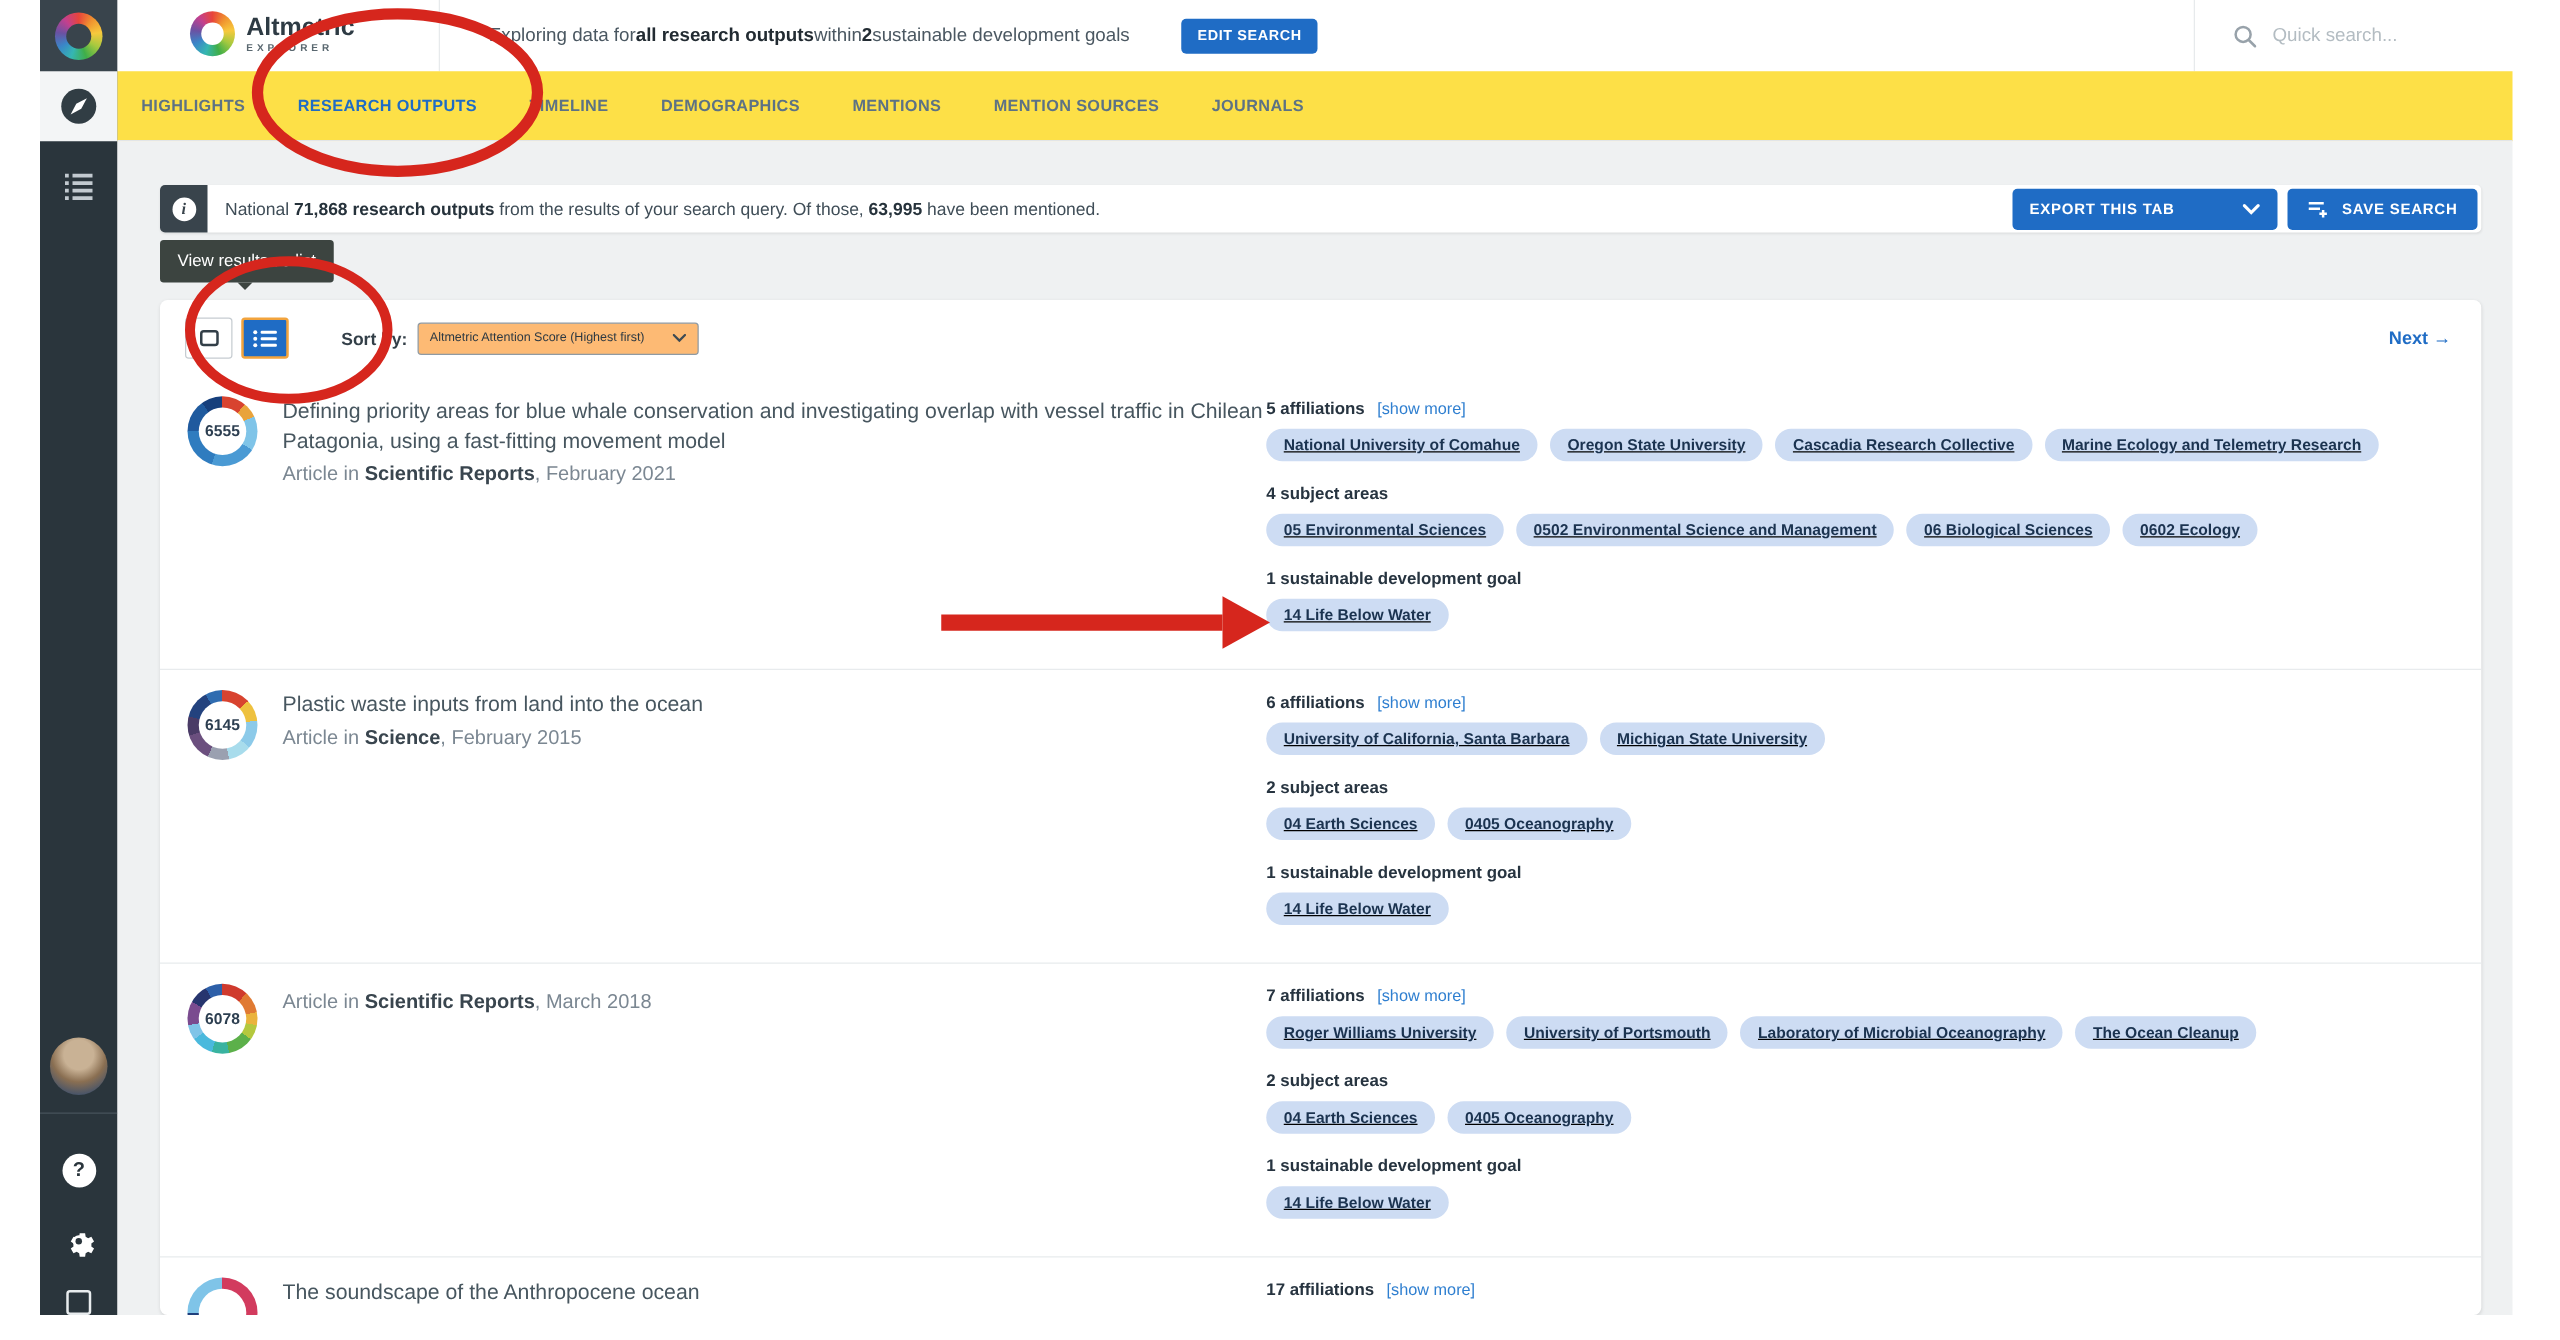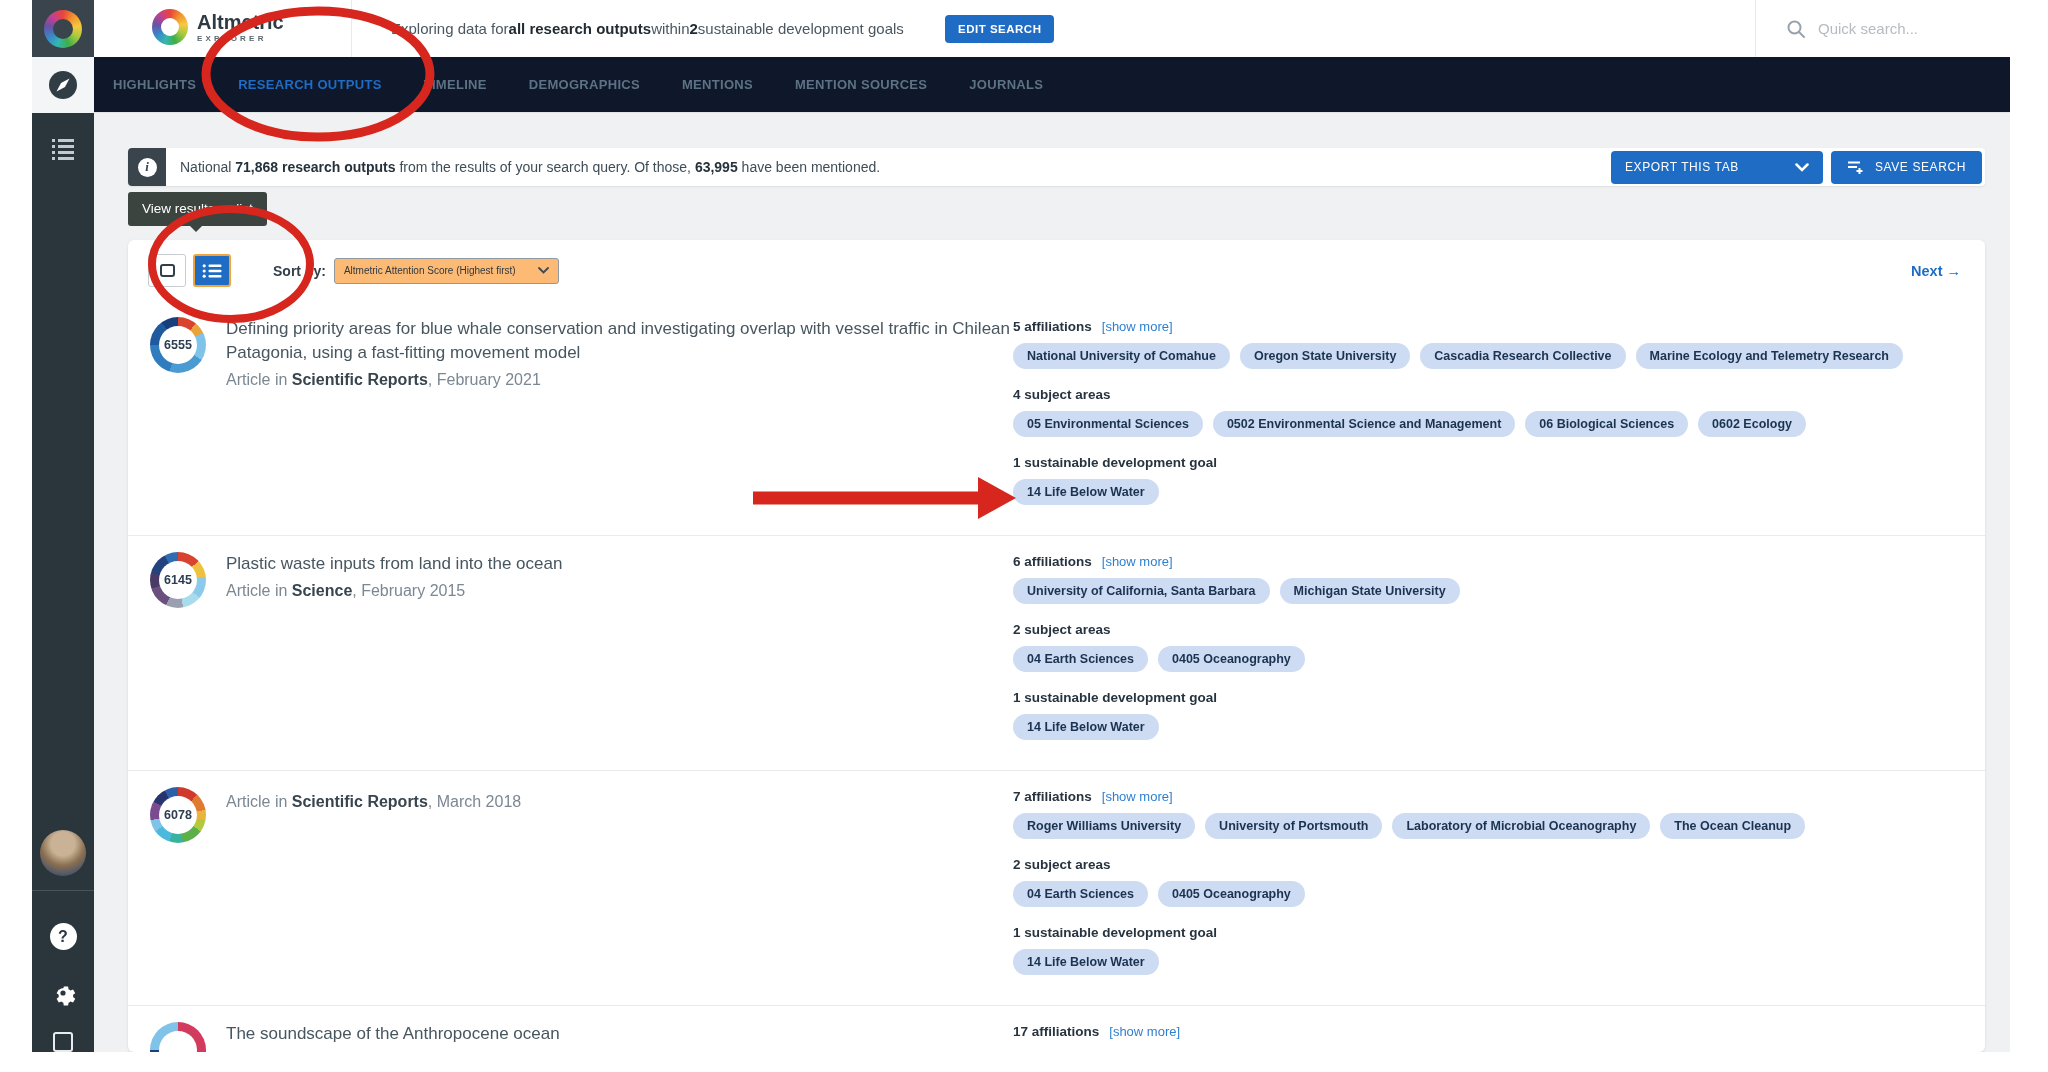--- a/index.html
+++ b/index.html
@@ -33,34 +33,34 @@
   .brand-sub { font-size:8px; letter-spacing:3.2px; color:#5a6870; font-weight:bold; margin-top:2px; }
   .hdr-div { position:absolute; top:0; width:1px; height:57px; background:#e7eaec; }
   .tagline { position:absolute; left:297px; top:0; height:57px; display:flex; align-items:center; font-size:15px; color:#4a5761; }
   .tagline b { color:#222b32; }
   .edit-btn { position:absolute; left:851px; top:15px; height:28px; background:#1f6cc5; border-radius:4px; color:#fff; font-size:11.5px; font-weight:bold; letter-spacing:.5px; display:flex; align-items:center; padding:0 13px; border:none; cursor:pointer; }
   .qsearch { position:absolute; left:1692px; top:0; height:57px; display:flex; align-items:center; gap:12px; }
   .qsearch input { border:none; outline:none; font-size:15px; color:#5a6870; width:180px; font-family:"Liberation Sans",sans-serif; }
   .qsearch input::placeholder { color:#b3bcc2; }
 
   
-  .navbar { position:absolute; left:94px; top:57px; width:1916px; height:56px; background:#0f172a; border-bottom:1px solid #e2e5e7; display:flex; align-items:center; gap:42px; padding-left:19px;text-align:right; }
+  .navbar { position:absolute; left:94px; top:57px; width:1916px; height:56px; background:#fde047; border-bottom:1px solid #e2e5e7; display:flex; align-items:center; gap:42px; padding-left:19px;text-align:right; }
   .tab { font-size:13px; font-weight:bold; letter-spacing:.3px; color:#5d7284; cursor:pointer; white-space:nowrap; }
   .tab.active { color:#1f6cc5; }
 
   
   .content { position:absolute; left:94px; top:113px; width:1916px; height:939px; background:#eff1f2; padding:0 25px 0 34px; overflow:hidden; }
 
   .info-bar { margin-top:35px; height:38px; background:#fff; border-radius:4px; box-shadow:0 1px 2px rgba(0,0,0,.08); display:flex; align-items:center; position:relative; }
   .info-ico-block { width:38px; height:38px; background:#39444c; border-radius:4px 0 0 4px; display:flex; align-items:center; justify-content:center; flex-shrink:0; }
   .info-circle { width:19px; height:19px; border-radius:50%; background:#fff; color:#39444c; font-weight:bold; font-style:italic; font-family:"Liberation Serif",serif; font-size:13px; display:flex; align-items:center; justify-content:center; }
   .info-text { margin-left:14px; font-size:14px; color:#3f4d57; }
   .info-text b { color:#26323b; }
   .bar-actions { margin-left:auto; display:flex; gap:8px; padding-right:3px; }
-  .btn-primary { background:#1f6cc5; color:#fff; font-weight:normal; font-size:12px; letter-spacing:.6px; border-radius:4px; height:33px; display:flex; align-items:center; border:none; cursor:pointer; font-family:"Liberation Sans",sans-serif; }
+  .btn-primary { background:#1f6cc5; color:#fff; font-weight:bold; font-size:12px; letter-spacing:.6px; border-radius:4px; height:33px; display:flex; align-items:center; border:none; cursor:pointer; font-family:"Liberation Sans",sans-serif; }
   .export-btn { width:212px; padding:0 14px; justify-content:space-between; }
   .save-btn { padding:0 16px; gap:10px; }
 
   .tooltip { position:absolute; left:34px; top:79px; background:#3c4440; color:#fff; font-size:13.5px; padding:9px 14px 10px; border-radius:3px; z-index:5; white-space:nowrap; }
   .tooltip::after { content:""; position:absolute; left:62px; bottom:-6px; border:6px solid transparent; border-top-color:#3c4440; border-bottom:none; }
 
   .card { margin-top:54px; background:#fff; border-radius:6px; box-shadow:0 1px 3px rgba(0,0,0,.10); height:812px; overflow:hidden; position:relative; }
   .controls { display:flex; align-items:center; padding:14px 20px; position:relative; }
   .view-btn { width:38px; height:33px; border-radius:3px; display:flex; align-items:center; justify-content:center; cursor:pointer; }
   .grid-btn { background:#fff; border:1px solid #c6ccd1; }
@@ -76,21 +76,21 @@
   .score-donut { width:56px; height:56px; border-radius:50%; position:relative; flex-shrink:0; cursor:pointer; }
   .score-donut .hole { position:absolute; inset:9px; background:#fff; border-radius:50%; display:flex; align-items:center; justify-content:center; font-size:12.5px; font-weight:bold; color:#2c3e50; }
   .item-title { font-size:17px; color:#47565f; line-height:1.42; max-width:790px; cursor:pointer; }
   .item-meta { margin-top:6px; font-size:16px; color:#7b8792; }
   .item-meta .journal { font-weight:bold; color:#39454e; }
   .item-right { flex:1; padding-top:2px; }
   .sec { margin-bottom:18px; }
   .sec:last-child { margin-bottom:0; }
   .sec-head { font-size:13.5px; font-weight:bold; color:#273440; }
   .show-more { font-weight:normal; color:#2f7fd0; margin-left:10px; font-size:13px; cursor:pointer; }
-  .tags { margin-top:9px; display:flex; flex-wrap:wrap; gap:10px; }
+  .tags { margin-top:9px; display:flex; flex-wrap:wrap; gap:10px;text-decoration:underline; }
   .pill { background:#cddcf3; color:#1b3350; font-size:12.5px; font-weight:bold; padding:6px 14px; border-radius:14px; white-space:nowrap; cursor:pointer; }
 
   
   .annotations { position:absolute; left:0; top:0; width:2048px; height:1072px; z-index:40; pointer-events:none; }
 </style>
 </head>
 <body>
 
 <div class="sidebar">
   <div class="logo-block">

